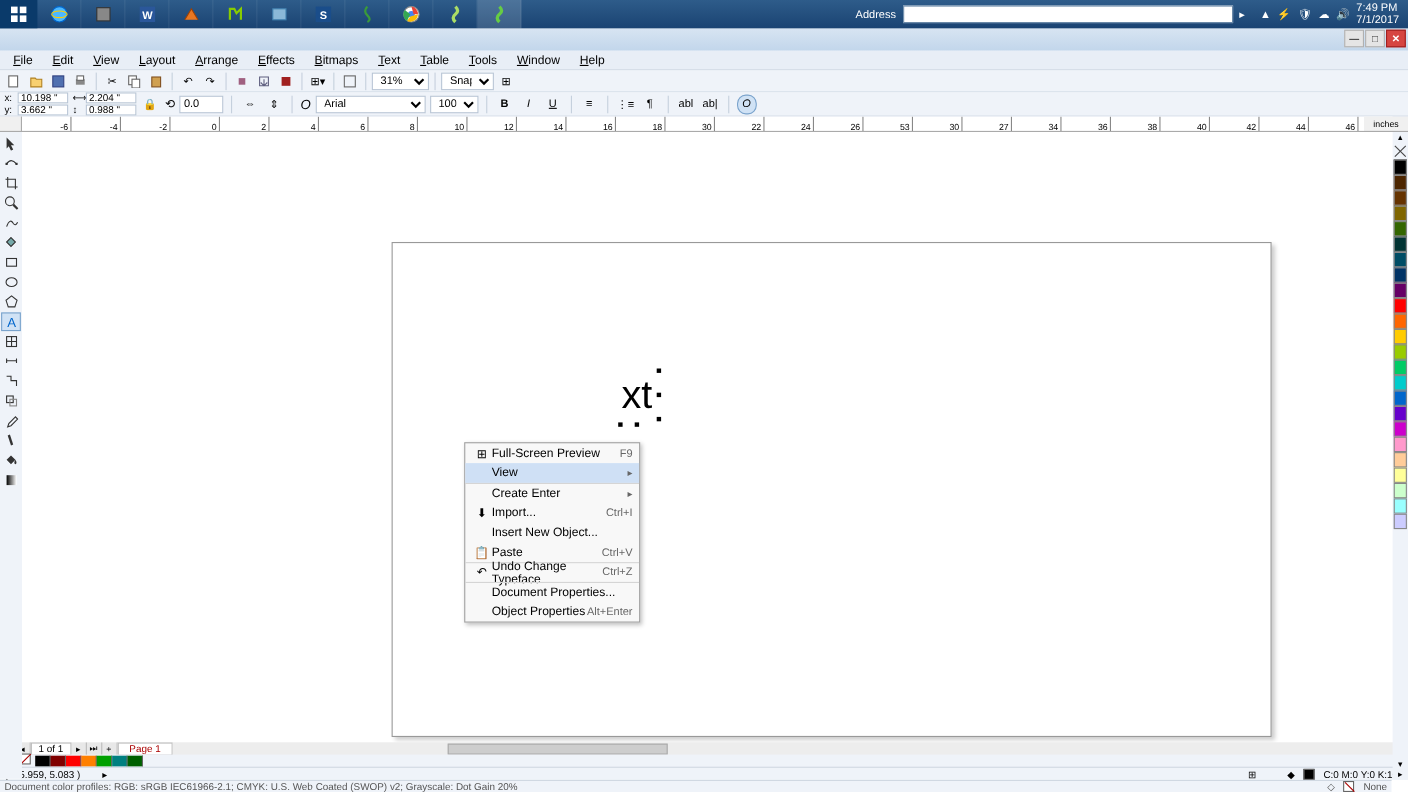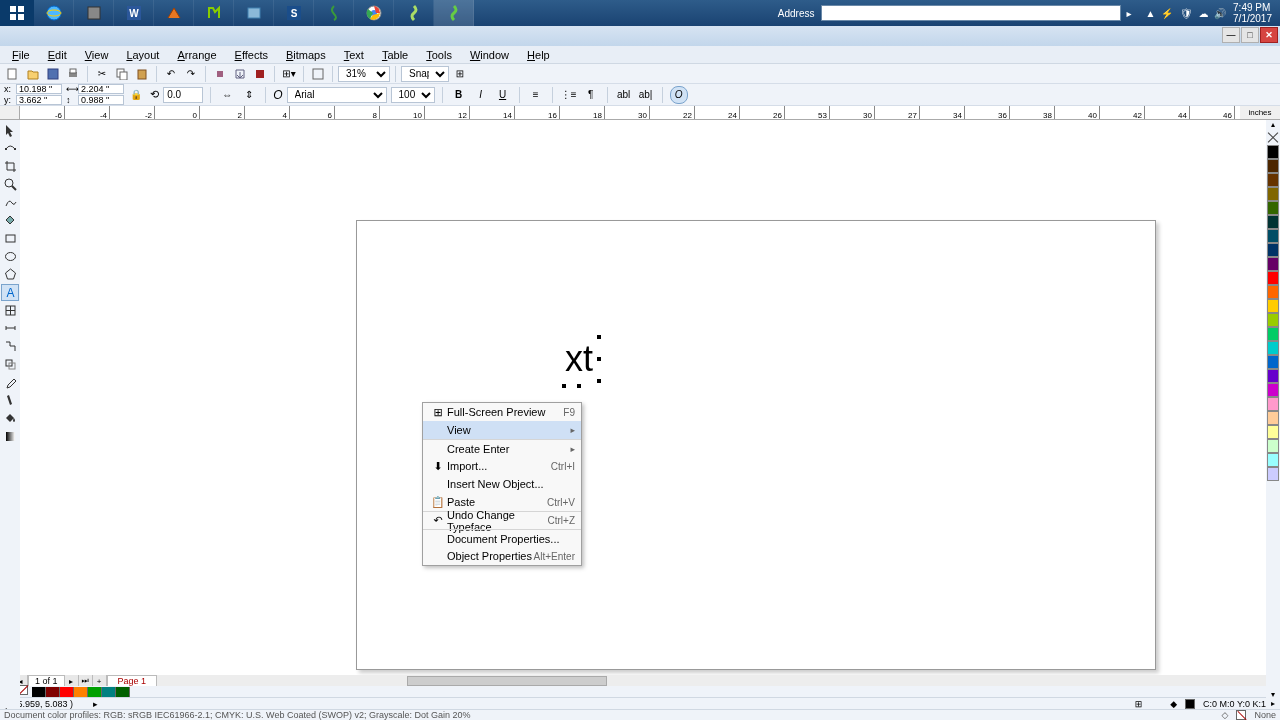--- a/index.html
+++ b/index.html
@@ -89,21 +89,21 @@
 .page-nav-btn { width: 14px; height: 12px; display: flex; align-items: center; justify-content: center; border-right: 1px solid #bbb; cursor: pointer; font-size: 8px; }
 .page-tab { padding: 0 10px; background: #fff; border: 1px solid #bbb; height: 12px; line-height: 11px; color: #a00; }
 
 
 .bottom-palette { position: absolute; bottom: 22px; left: 0; right: 0; height: 12px; display: flex; align-items: center; background: #eff3f9; }
 .bp-swatch { width: 14px; height: 10px; border-right: 1px solid #666; }
 
 
 .status1 { position: absolute; bottom: 11px; left: 0; right: 0; height: 12px; background: #eff3f9; display: flex; align-items: center; font-size: 9px; padding: 0 4px; border-top: 1px solid #d0d8e2; }
 .status1 .center { flex: 1; text-align: center; }
-.status2 { position: absolute; bottom: 0; left: 0; right: 0; height: 11px; background: #eff3f9; display: flex; align-items: center; font-size: 9px; padding: 0 4px; border-top: 1px solid #d0d8e2; color: #555; text-align: center; }
+.status2 { position: absolute; bottom: 0; left: 0; right: 15px; height: 11px; background: #eff3f9; display: flex; align-items: center; font-size: 9px; padding: 0 4px; border-top: 1px solid #d0d8e2; color: #555; text-align: center; }
 .fill-outline { margin-left: auto; display: flex; align-items: center; gap: 8px; }
 .fo-swatch { width: 10px; height: 10px; background: #000; border: 1px solid #666; }
 .fo-none { width: 10px; height: 10px; border: 1px solid #666; position: relative; background: #fff; }
 .fo-none::before { content: ""; position: absolute; width: 12px; height: 1px; background: #a00; top: 4px; left: -1px; transform: rotate(45deg); }
 </style>
 </head>
 <body>
 
 <div class="taskbar">
   <div class="start-btn">

